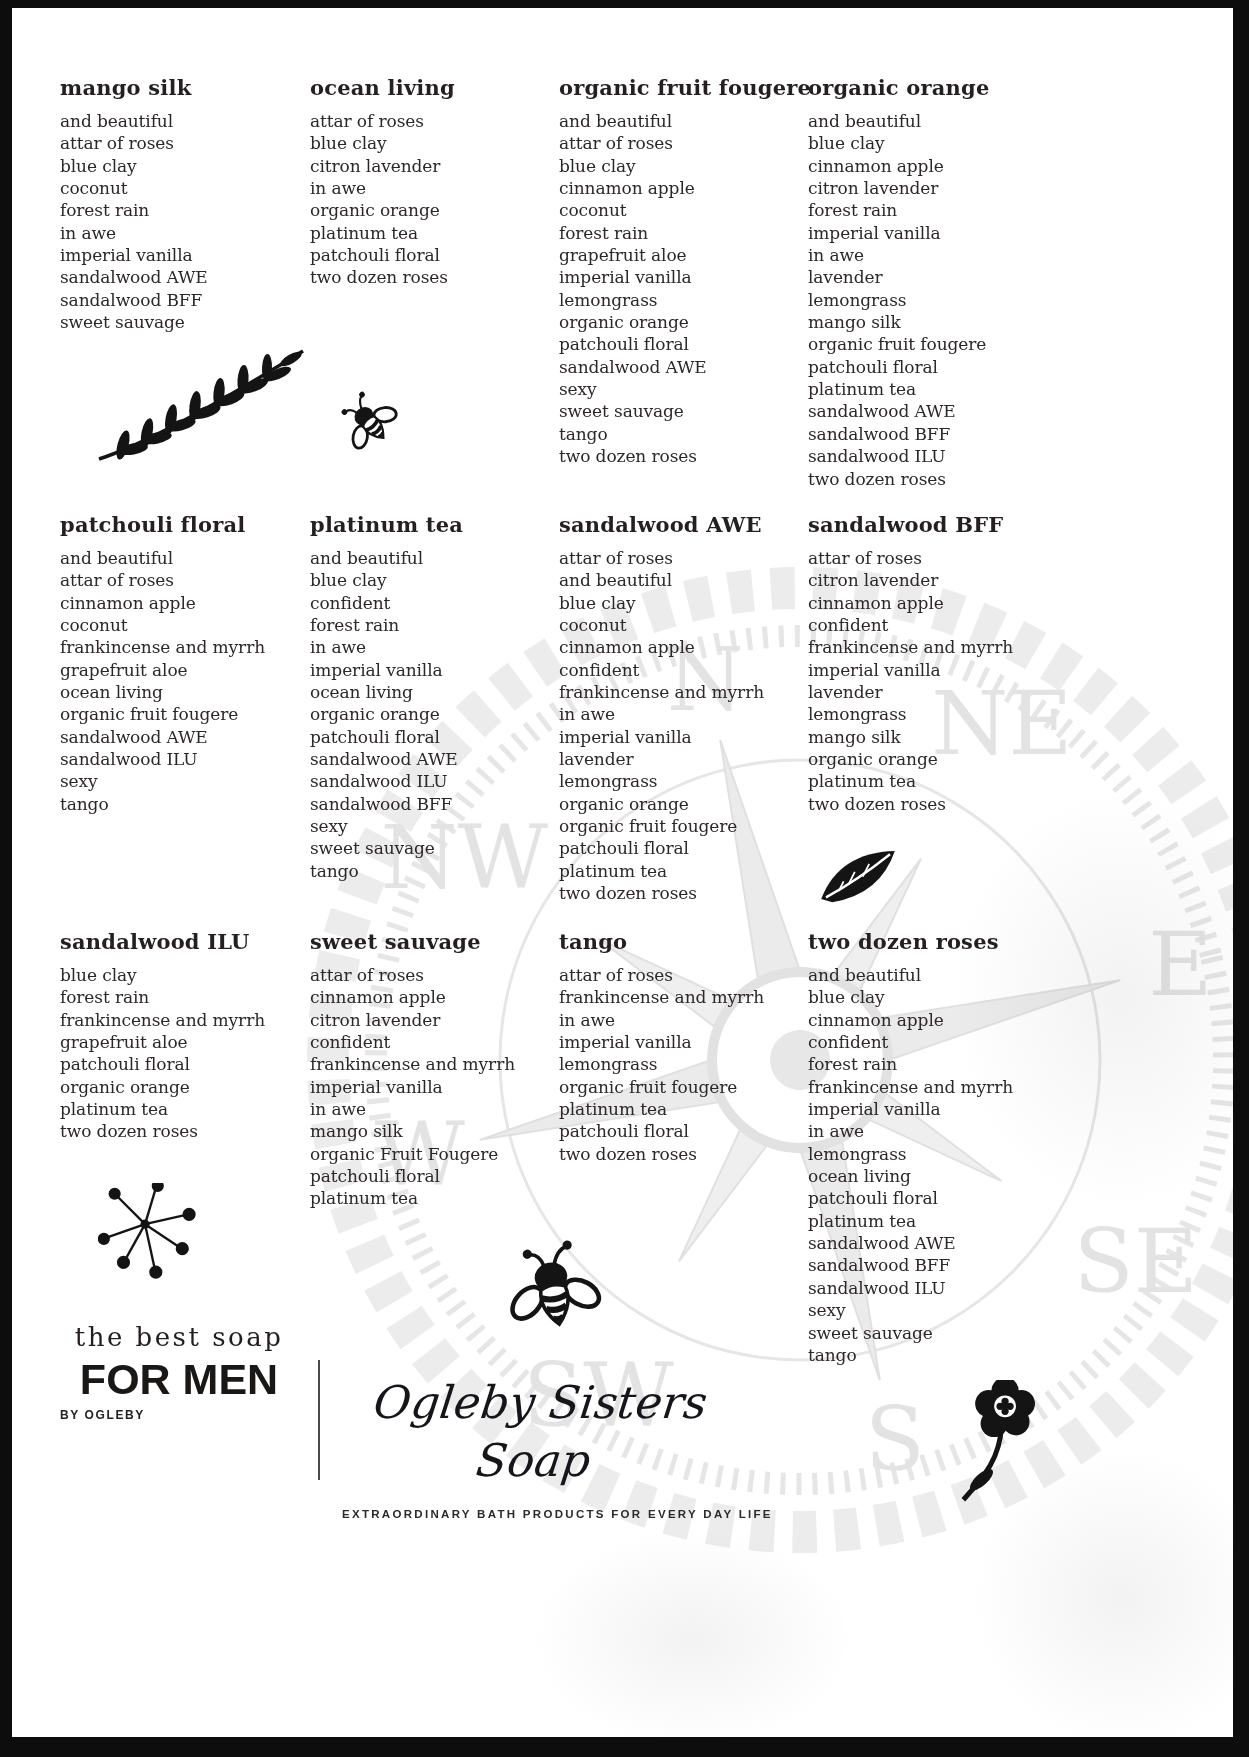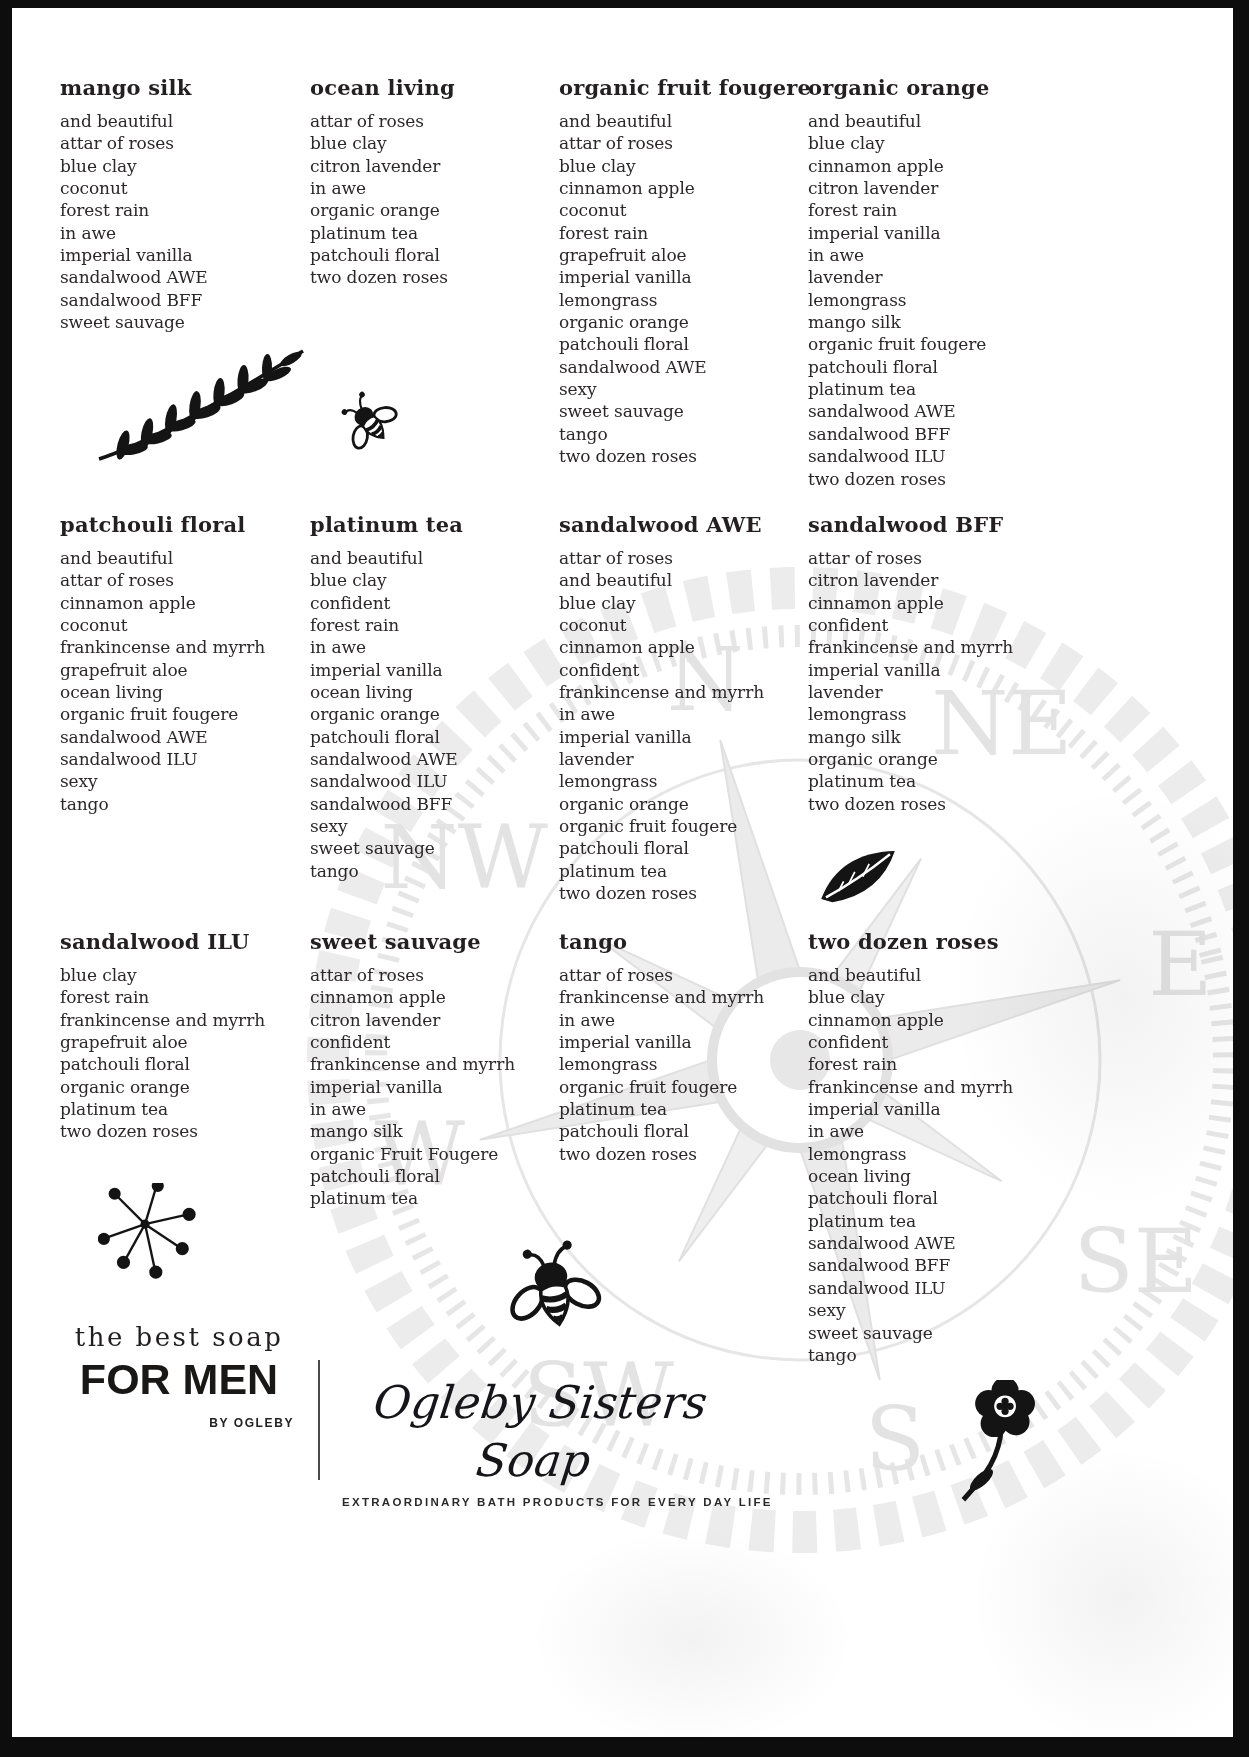--- a/index.html
+++ b/index.html
@@ -18,25 +18,25 @@
   #compass text{font-family:"DejaVu Serif",serif;font-size:88px;fill:#e3e3e3;text-anchor:middle}
   .smudge{position:absolute;z-index:1;border-radius:50%;background:radial-gradient(closest-side,rgba(40,40,40,.06),rgba(40,40,40,0))}
 
   
   .deco{position:absolute;z-index:2}
 
   
   #brand{position:absolute;left:48px;top:1314px;width:238px;text-align:center;z-index:3}
   #brand .l1{font-family:"DejaVu Serif",serif;font-size:26px;line-height:30px;color:#221e1f;letter-spacing:2.5px}
   #brand .l2{font-family:"Liberation Sans",sans-serif;font-weight:900;font-size:43px;line-height:54px;color:#191817;letter-spacing:0}
-  #brand .l3{font-family:"Liberation Sans",sans-serif;font-weight:bold;font-size:12px;color:#222;letter-spacing:1.6px;text-align:right;margin-top:10px;padding-right:4px}
+  #brand .l3{font-family:"Liberation Sans",sans-serif;font-weight:bold;font-size:12px;color:#222;letter-spacing:1.6px;text-align:left;margin-top:2px;padding-right:4px}
   #footer-divider{position:absolute;left:306px;top:1352px;width:2px;height:120px;background:#4a4a4a;z-index:3}
   #brand-right{position:absolute;left:330px;top:1366px;width:390px;text-align:center;z-index:3}
   #brand-right .script{font-family:"DejaVu Serif",serif;font-style:italic;font-size:45px;line-height:58px;color:#15151a;transform:skewX(-7deg)}
-  #brand-right .tagline{margin-top:6px;font-family:"Liberation Sans",sans-serif;font-weight:bold;font-size:11.5px;letter-spacing:2.3px;color:#2a2a2a;white-space:nowrap}
+  #brand-right .tagline{margin-top:18px;font-family:"Liberation Sans",sans-serif;font-weight:bold;font-size:11.5px;letter-spacing:2.3px;color:#2a2a2a;white-space:nowrap}
 </style>
 </head>
 <body>
 
 <div id="page">
 
   <svg id="compass" viewBox="-520 -520 1040 1040">
     <g transform="rotate(-14)">
       <circle r="472" fill="none" stroke="#ececec" stroke-width="42" stroke-dasharray="24 18"></circle>
       <circle r="424" fill="none" stroke="#e6e6e6" stroke-width="22" stroke-dasharray="5 11"></circle>

